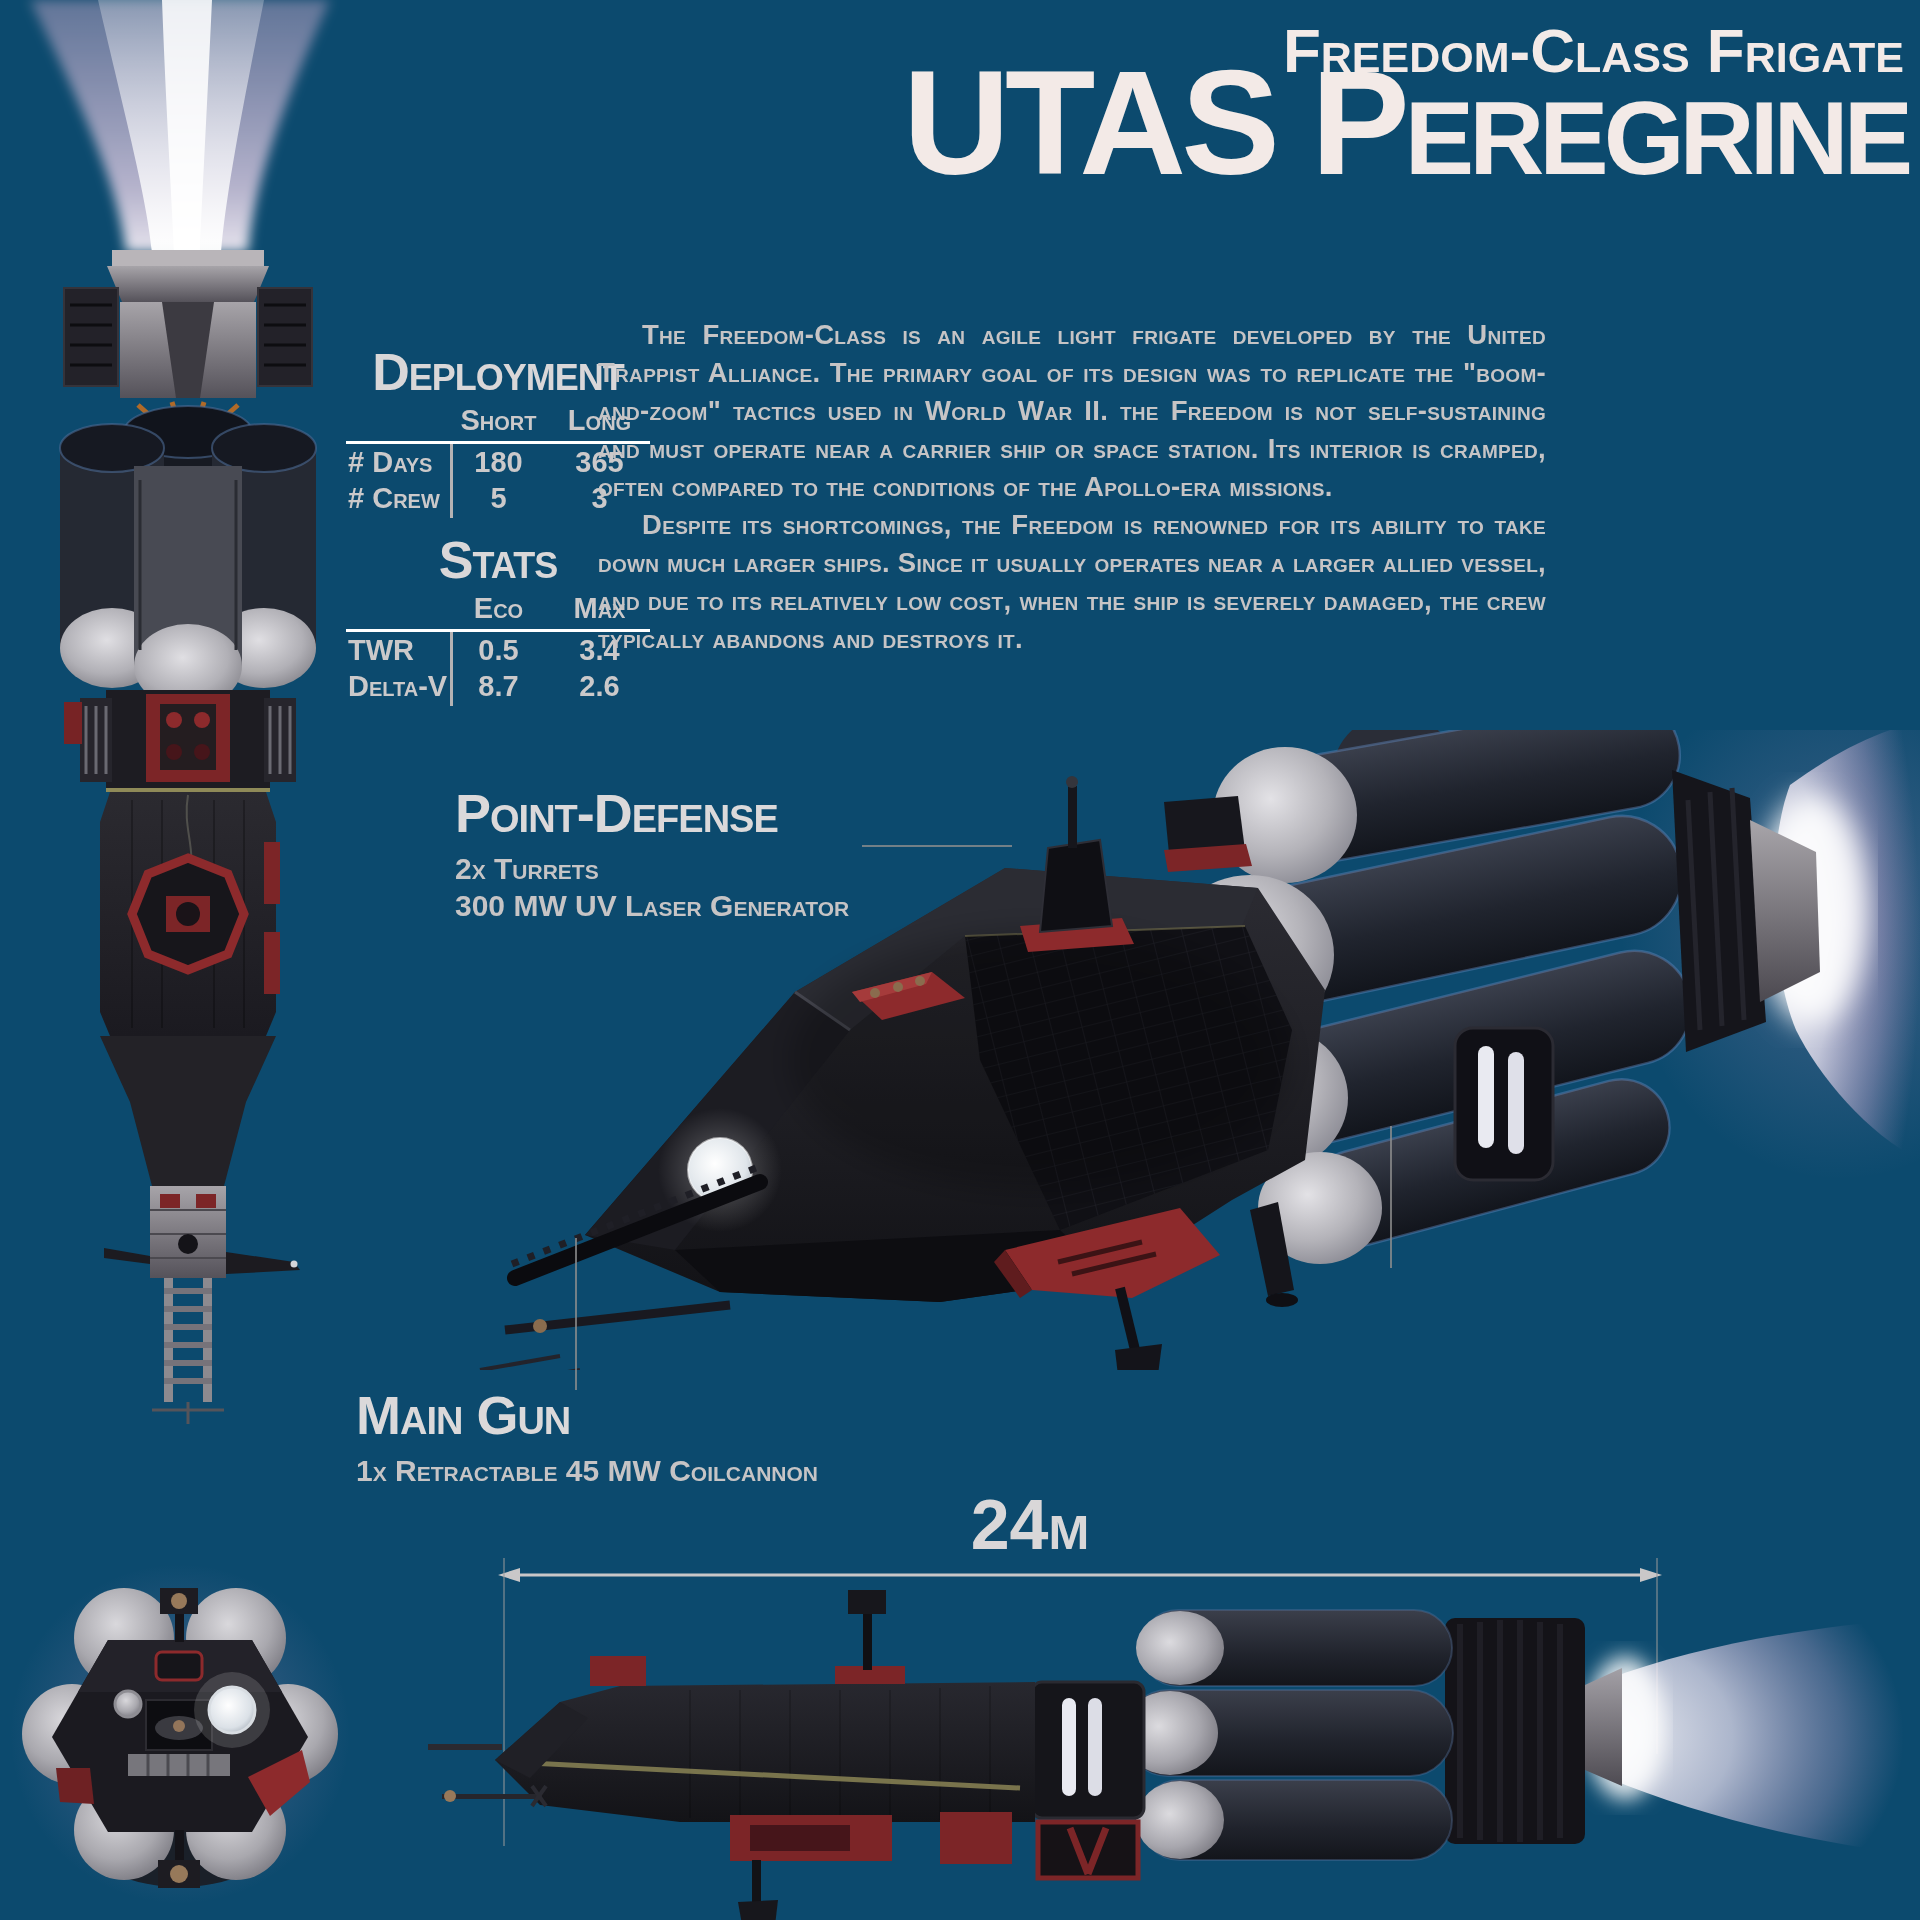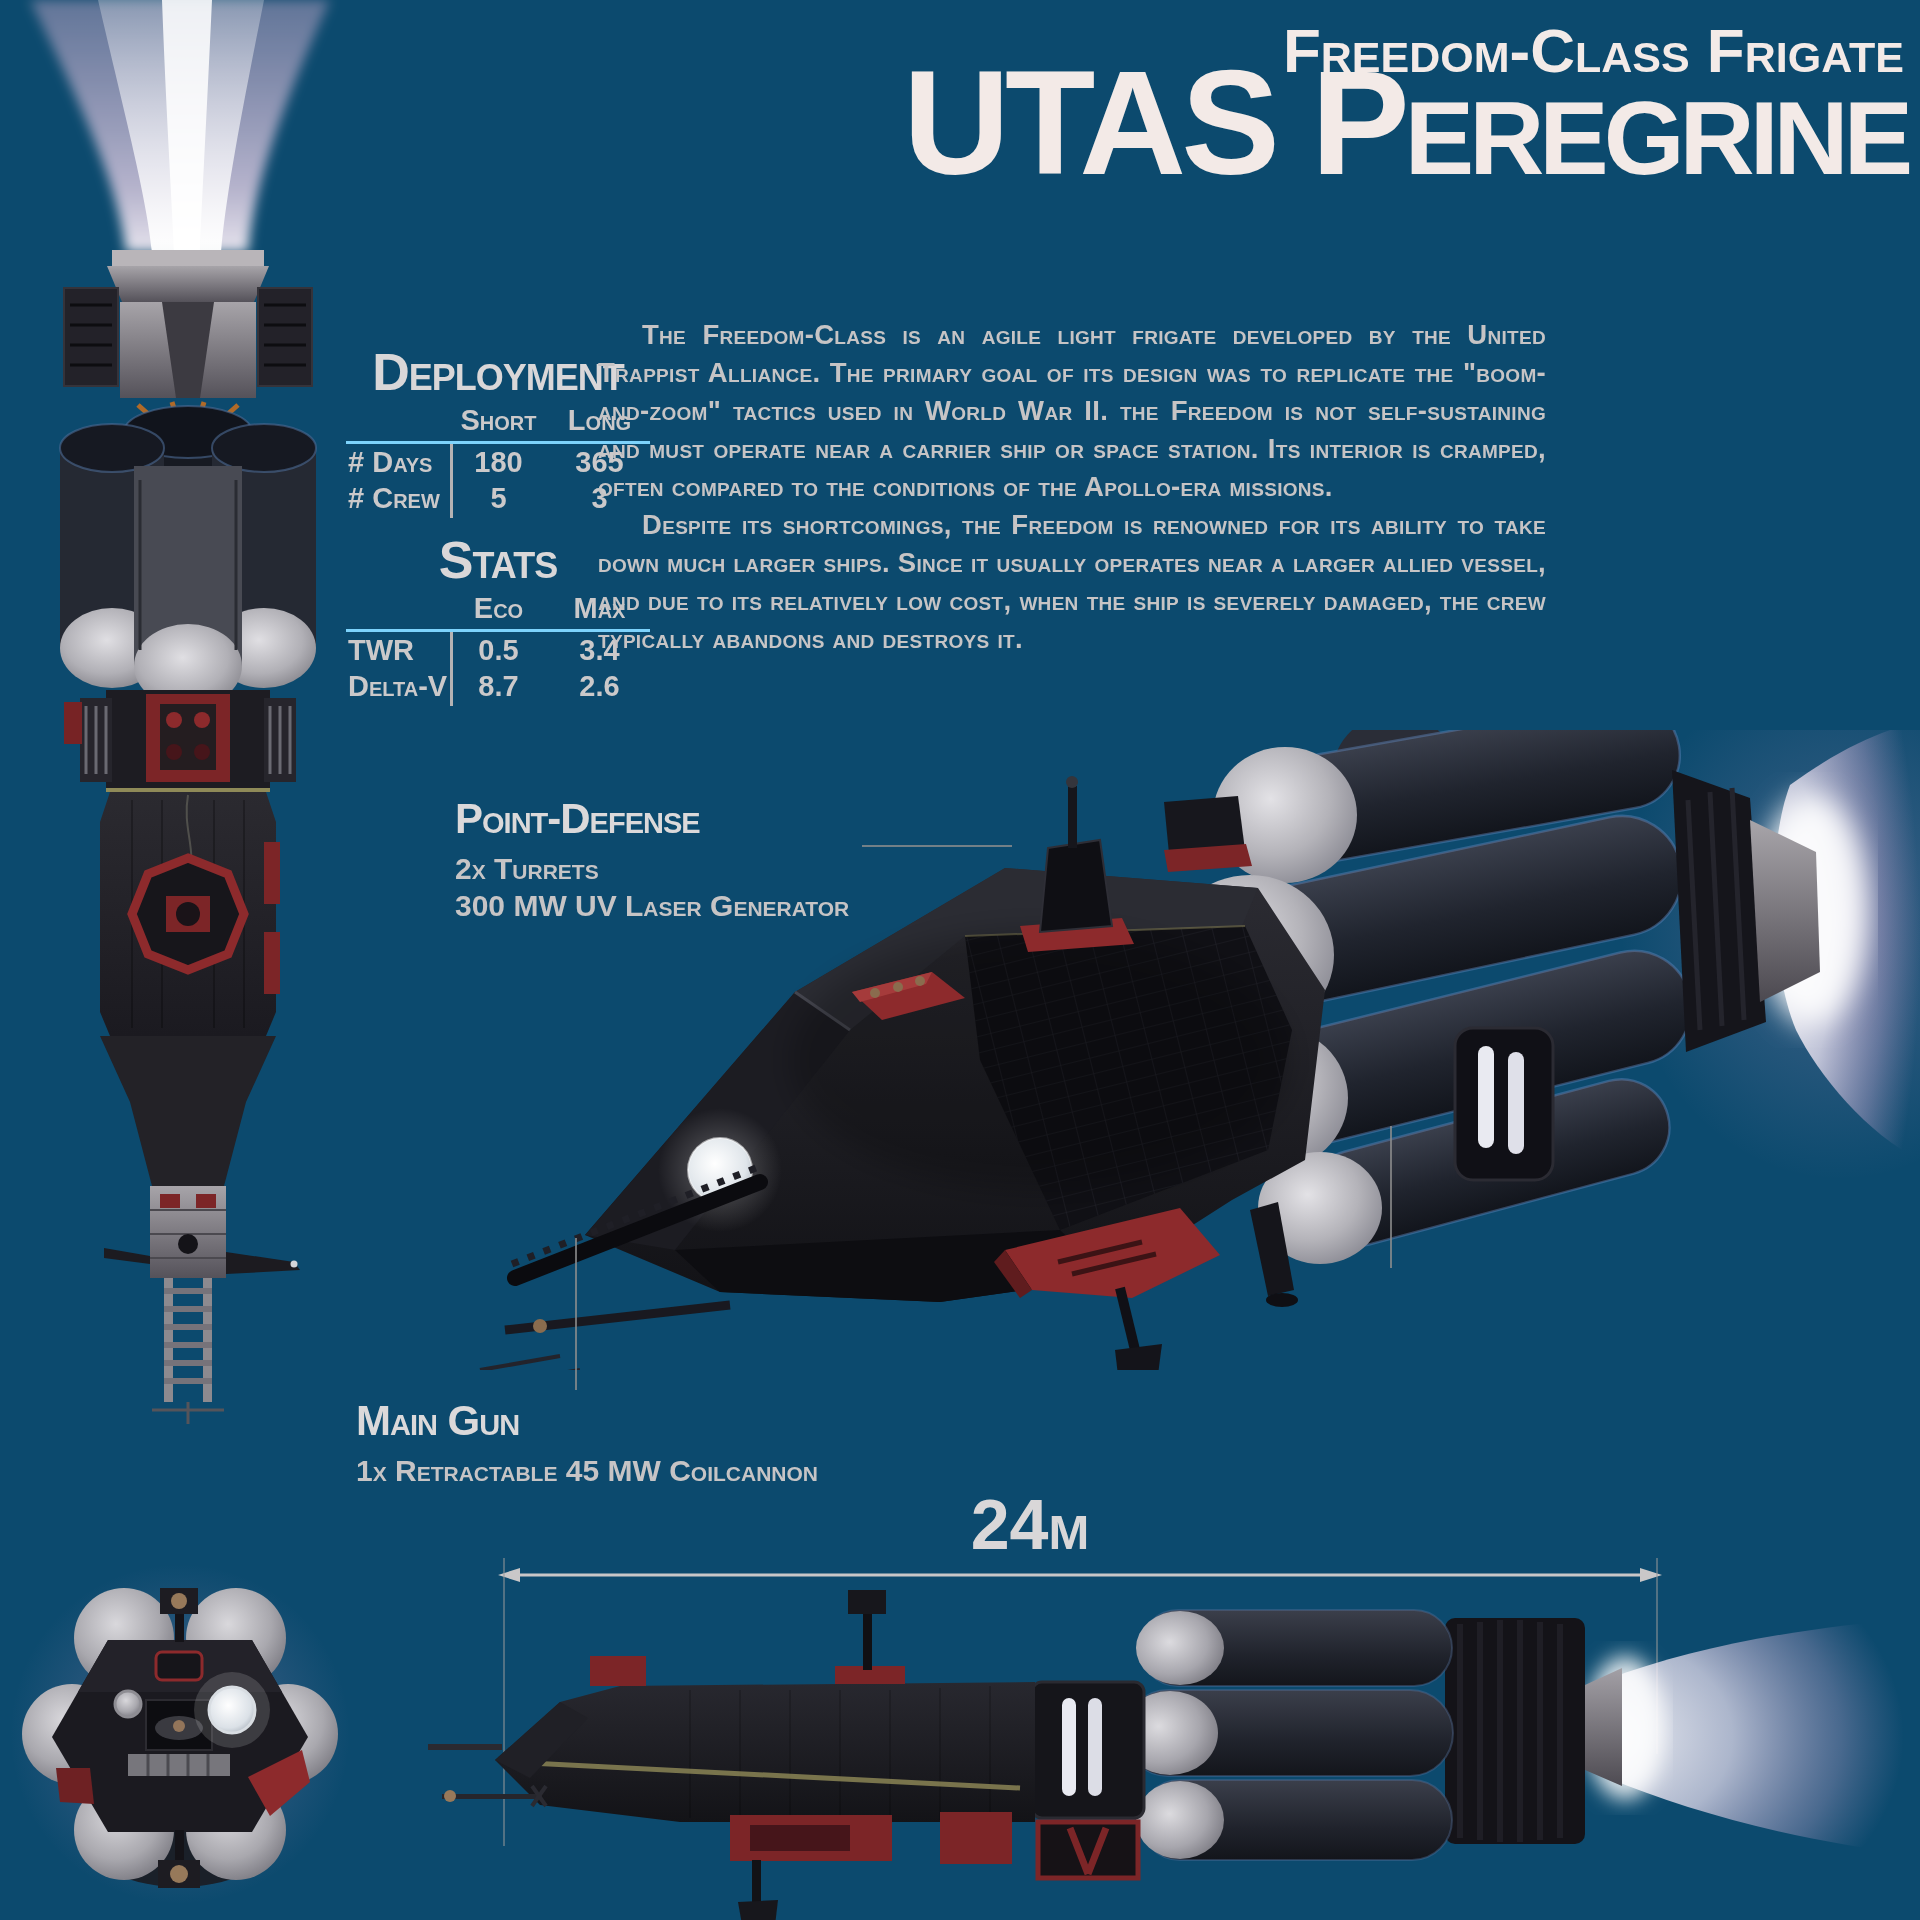--- a/index.html
+++ b/index.html
@@ -9,34 +9,34 @@
   .sc{font-variant:small-caps;}
   
   .kicker{right:16px;top:20px;font-size:62px;font-weight:700;color:#f3eae7;
           letter-spacing:0px;line-height:1;text-align:right;}
   .title{right:12px;top:48px;font-size:148px;font-weight:700;color:#f3eae7;
          letter-spacing:-5px;line-height:1.02;text-align:right;}
   
   .spec{width:304px;margin-top:20px;}
   .spec .head{font-size:52px;font-weight:700;color:#d9d7d8;text-align:center;line-height:1.0;letter-spacing:-1px;}
   .spec .cols{display:grid;grid-template-columns:102px 101px 101px;font-size:29px;font-weight:700;
-              color:#cbc9ca;border-bottom:3px solid #7dd3fc;padding-bottom:4px;margin-top:6px;}
+              color:#cbc9ca;border-bottom:3px solid #ffffff;padding-bottom:4px;margin-top:6px;}
   .spec .cols span{text-align:center;}
   .spec .tbody{position:relative;}
   .spec .row{display:grid;grid-template-columns:102px 101px 101px;font-size:29px;font-weight:700;
              color:#cbc9ca;height:36px;align-items:center;}
   .spec .row .lab{text-align:left;padding-left:2px;}
   .spec .row .val{text-align:center;}
   .vline{position:absolute;left:104px;top:0;width:3px;background:#b5b3b4;}
   
   .desc{left:598px;top:316px;width:948px;font-size:27.5px;line-height:38px;
         font-weight:700;color:#c6c4c5;text-align:justify;letter-spacing:.3px;}
   .desc p{margin:0;text-indent:44px;}
   
-  .callout-title{font-size:42px;font-weight:700;color:#dbd9da;line-height:1;letter-spacing:-1px;margin-top:12px;}
+  .callout-title{font-size:54px;font-weight:700;color:#dbd9da;line-height:1;letter-spacing:-1px;}
   .callout-detail{font-size:30px;font-weight:700;color:#c6c4c5;line-height:37px;margin-top:10px;}
   .callout-line{background:#8d8d8d;opacity:.8;}
   
   .dim-label{left:905px;top:1490px;width:250px;text-align:center;font-size:70px;
              font-weight:700;color:#d9d7d8;line-height:1;}
   .tick{background:#9a9a9a;opacity:.5;}
 </style>
 </head>
 <body>
 

